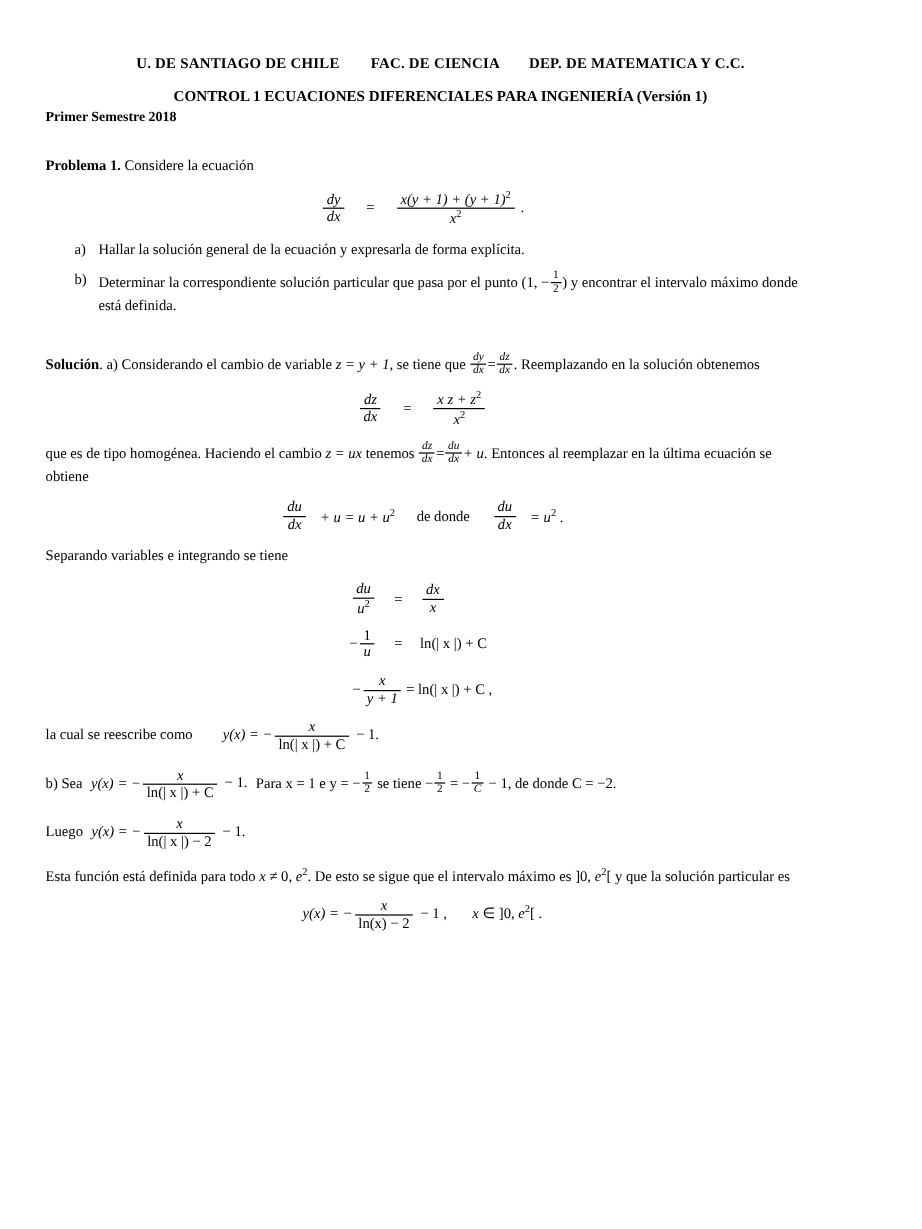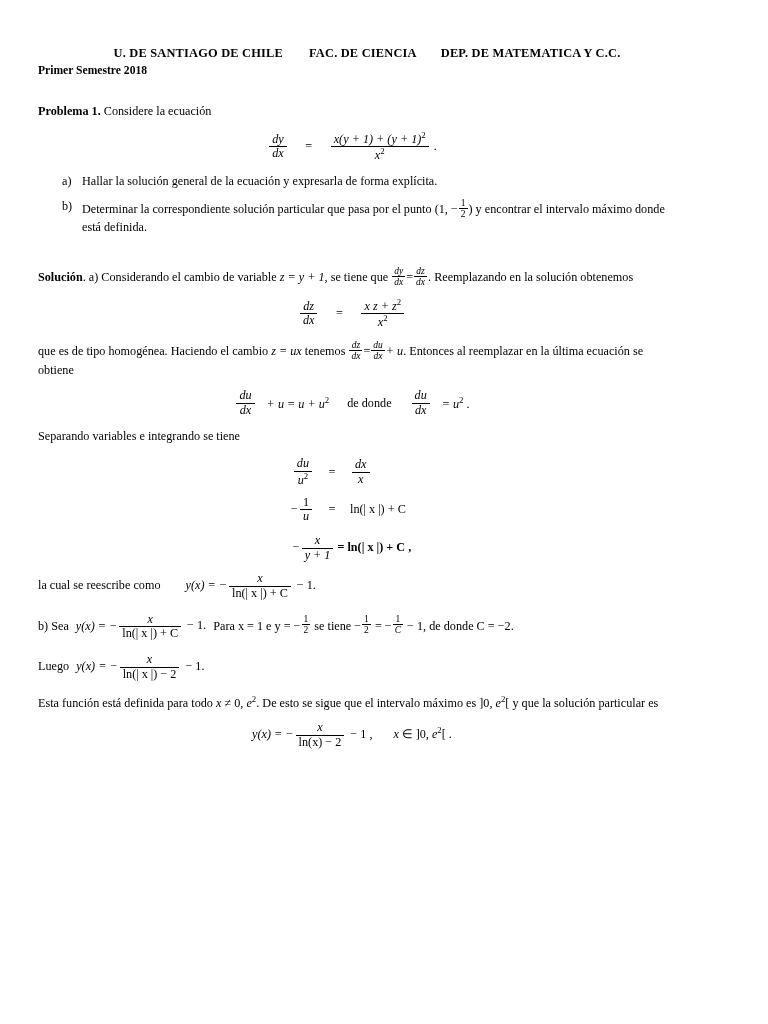--- a/index.html
+++ b/index.html
@@ -125,20 +125,21 @@
 </head>
 <body>
 
 <div class="page">
   <div class="content">
 
     <div class="header-line">
       <span class="seg">U. DE SANTIAGO DE CHILE</span><span class="sp1"></span><span class="seg">FAC. DE CIENCIA</span><span class="sp2"></span><span class="seg">DEP. DE MATEMATICA Y C.C.</span>
     </div>
 
+    <div class="title-line">CONTROL 1 ECUACIONES DIFERENCIALES PARA INGENIERÍA (Versión 1)</div>
     <div class="subtitle-line">Primer Semestre 2018</div>
 
     <div class="body">
 
       <div class="para">
         <b class="lead">Problema 1.</b>
         <span>Considere la ecuación</span>
       </div>
 
       <div class="eqline">
@@ -246,21 +247,21 @@
           <span class="col-m">=</span>
           <span class="col-r">ln(| x |) + C</span>
         </div>
       </div>
 
 
       <div class="eqline">
         <span class="mn">−</span><span class="frac">
           <span class="num mi">x</span>
           <span class="den mi">y + 1</span>
-        </span><span class="mn" style="margin-left:2px;font-weight:bold;">= ln(| x |) + C ,</span>
+        </span><span class="mn" style="margin-left:2px;">= ln(| x |) + C ,</span>
       </div>
 
       <div class="para">
         <span>la cual se reescribe como</span>
         <span style="display:inline-block; vertical-align:middle; margin-left:22px;">
           <span class="mi">y(x) = −</span><span class="frac">
             <span class="num mi">x</span>
             <span class="den mn">ln(| x |) + C</span>
           </span><span class="mn" style="margin-left:4px;">− 1.</span>
         </span>

